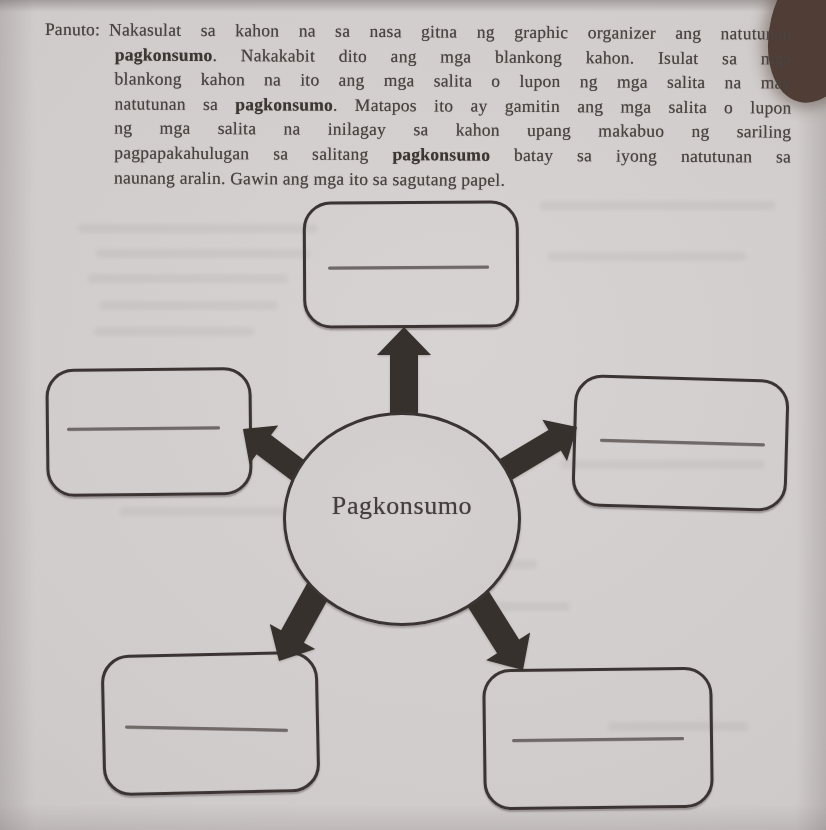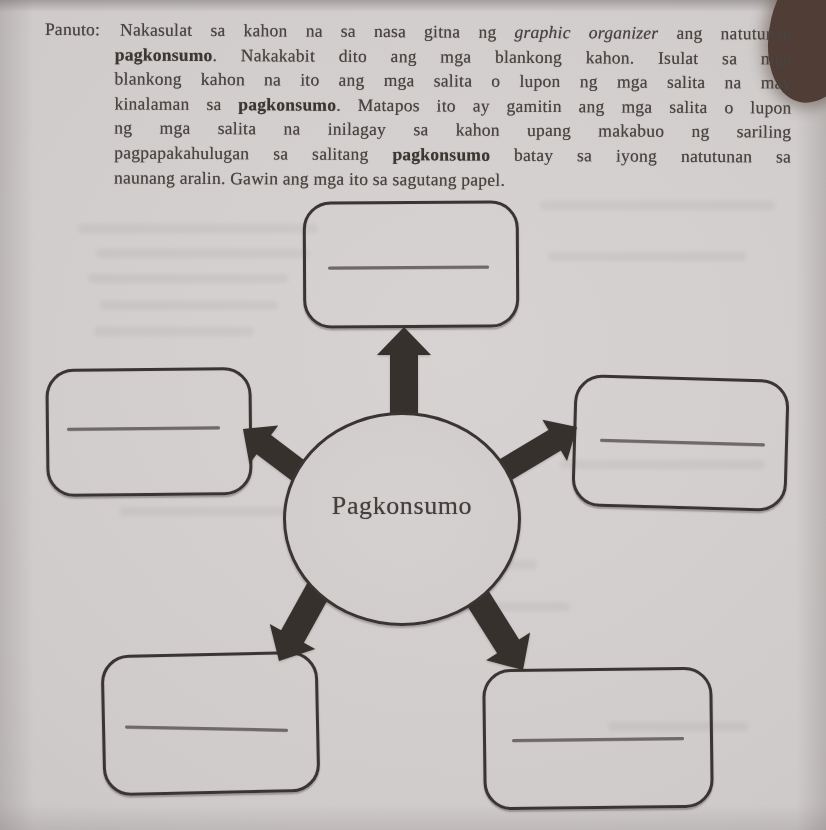--- a/index.html
+++ b/index.html
@@ -32,23 +32,23 @@
   
   .instructions{
     position:absolute;left:45px;top:17px;width:747px;
     color:#4a4441;font-size:17.5px;line-height:24.6px;letter-spacing:.25px;
     transform:rotate(.35deg);transform-origin:left top;
     text-shadow:0 0 .8px rgba(74,68,65,.75);
   }
   .line{text-align:justify;text-align-last:justify;white-space:normal;}
   .line.indent{padding-left:70px;}
   .line.last{text-align-last:left;}
-  .panuto{margin-right:20px;}
+  .panuto{margin-right:9px;}
   .b{font-weight:bold;color:#3d3734;}
-  .i{font-style:italic;}
+  .i{}
   
   .organizer{position:absolute;inset:0;}
   .obox{
     position:absolute;border:3.5px solid #3a3433;border-radius:28px;
     box-shadow:0 2px 1.5px rgba(56,50,48,.35), inset 0 0 1px rgba(56,50,48,.3);
     z-index:2;
   }
   .blank{
     position:absolute;height:2.5px;background:#6f6a68;border-radius:2px;
     box-shadow:0 .5px .5px rgba(111,106,104,.5);
@@ -96,21 +96,21 @@
     <div class="smudge" style="left:120px;top:507px;width:188px;"></div>
     <div class="smudge" style="left:352px;top:560px;width:185px;"></div>
     <div class="smudge" style="left:420px;top:602px;width:150px;"></div>
     <div class="smudge" style="left:608px;top:722px;width:140px;"></div>
   </div>
 
   <div class="instructions">
       <div class="line"><span class="panuto">Panuto:</span><span>Nakasulat sa kahon na sa nasa gitna ng </span><span class="i">graphic organizer</span><span> ang natutunan</span></div>
       <div class="line indent"><span class="b">pagkonsumo</span><span>. Nakakabit dito ang mga blankong kahon. Isulat sa mga</span></div>
       <div class="line indent"><span>blankong kahon na ito ang mga salita o lupon ng mga salita na may</span></div>
-      <div class="line indent"><span>kinalaman sa </span><span class="b">pagkonsumo</span><span>. Matapos ito ay gamitin ang mga salita o lupon</span></div>
+      <div class="line indent"><span>natutunan sa </span><span class="b">pagkonsumo</span><span>. Matapos ito ay gamitin ang mga salita o lupon</span></div>
       <div class="line indent"><span>ng mga salita na inilagay sa kahon upang makabuo ng sariling</span></div>
       <div class="line indent"><span>pagpapakahulugan sa salitang </span><span class="b">pagkonsumo</span><span> batay sa iyong natutunan sa</span></div>
       <div class="line indent last"><span>naunang aralin. Gawin ang mga ito sa sagutang papel.</span></div>
     </div>
 
   <div class="organizer">
 
     <div class="obox box-top">
       <div class="blank"></div>
     </div>

